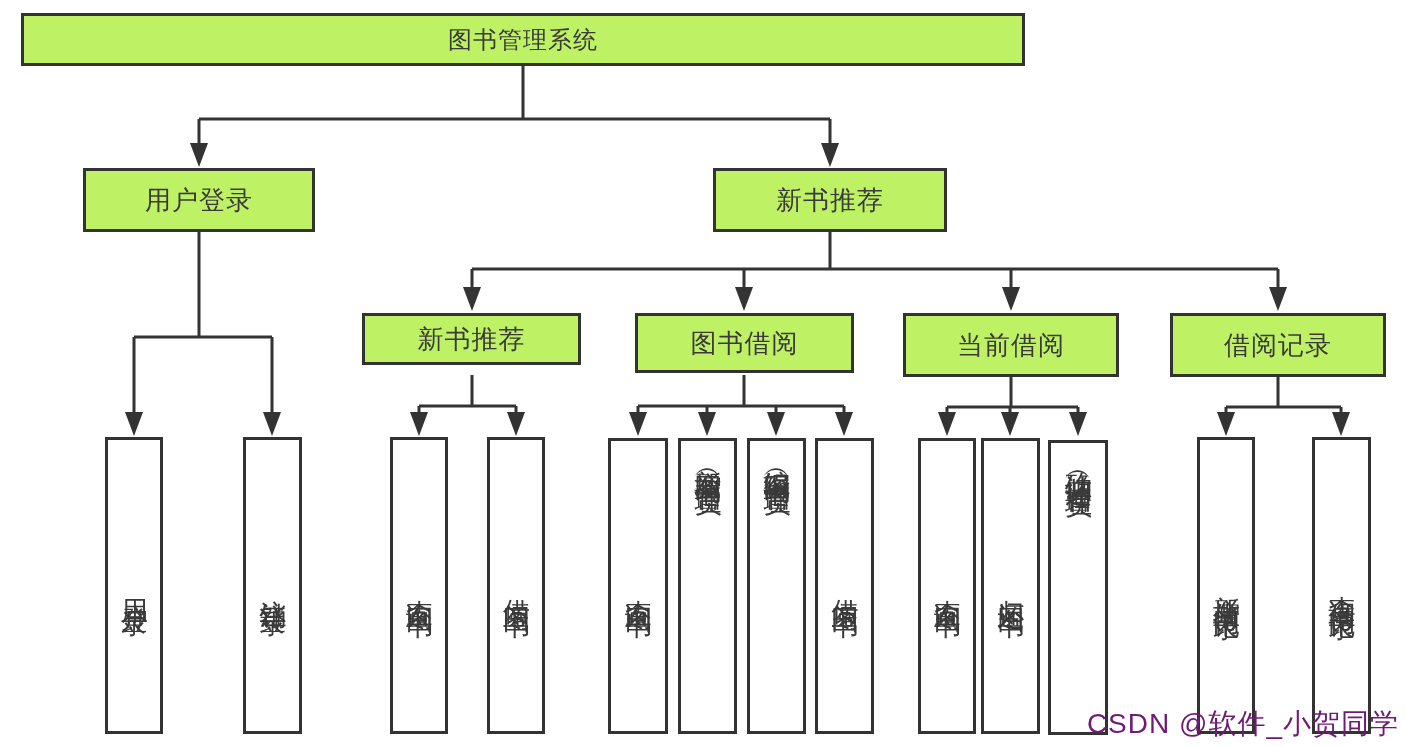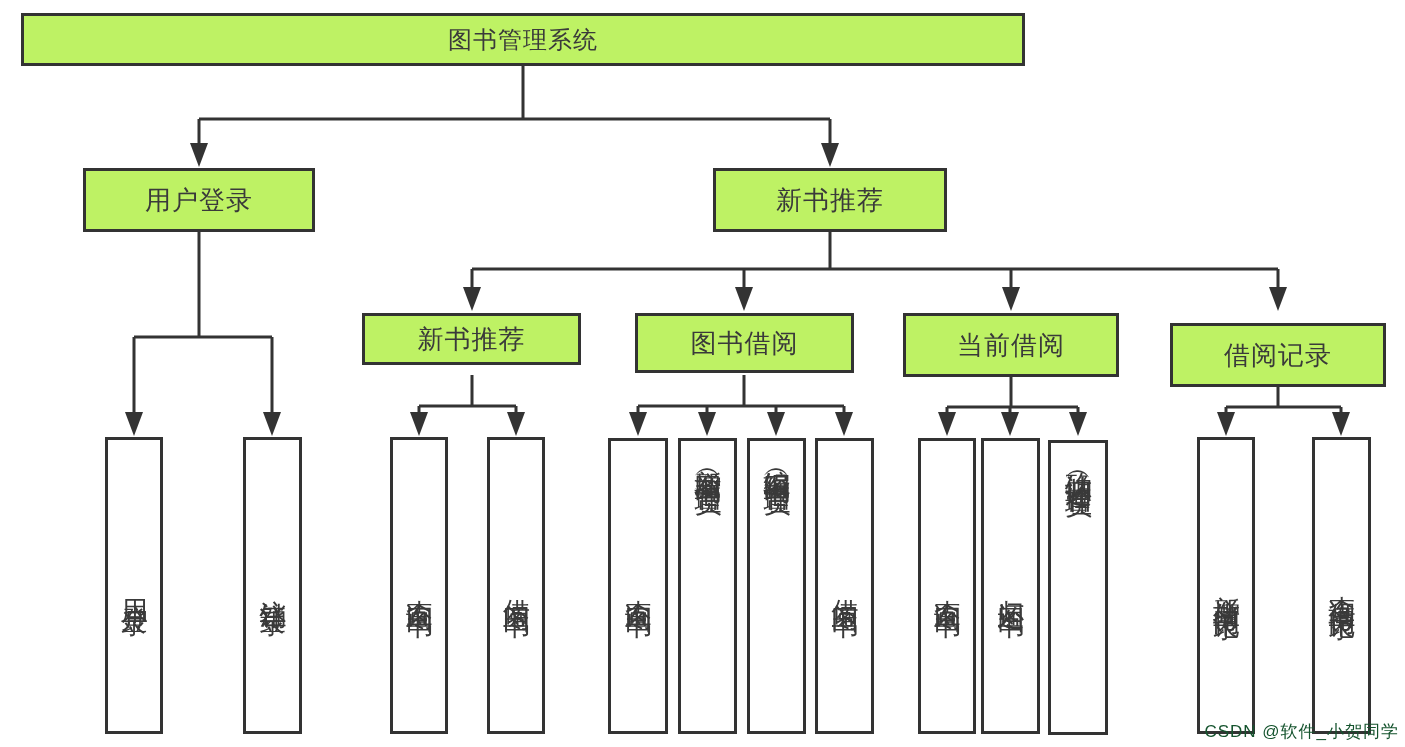--- a/index.html
+++ b/index.html
@@ -48,22 +48,22 @@
     letter-spacing: 4px;
     line-height: 1;
     white-space: nowrap;
   }
   .leaf.align-top { align-items: flex-start; }
   .leaf.align-top span { padding-top: 7px; letter-spacing: 3px; }
   #watermark {
     position: absolute;
     right: 6px;
     bottom: 4px;
-    font-size: 17px;
-    color: #14532d;
+    font-size: 28px;
+    color: #701a75;
     letter-spacing: 1px;
     z-index: 5;
     white-space: nowrap;
   }
 </style>
 </head>
 <body>
 
 <div id="canvas">
 
@@ -135,21 +135,21 @@
   </svg>
 
   <div class="node root" style="left:21px; top:13px; width:1004px; height:53px;">图书管理系统</div>
 
   <div class="node h" style="left:83px; top:168px; width:232px; height:64px;">用户登录</div>
   <div class="node h" style="left:713px; top:168px; width:234px; height:64px;">新书推荐</div>
 
   <div class="node h" style="left:362px; top:313px; width:219px; height:52px;">新书推荐</div>
   <div class="node h" style="left:635px; top:313px; width:219px; height:60px;">图书借阅</div>
   <div class="node h" style="left:903px; top:313px; width:216px; height:64px;">当前借阅</div>
-  <div class="node h" style="left:1170px; top:313px; width:216px; height:64px;margin-top:10px;">借阅记录</div>
+  <div class="node h" style="left:1170px; top:313px; width:216px; height:64px;">借阅记录</div>
 
   <div class="leaf" style="left:105px; top:437px; width:58px; height:297px;">
     <span>用户登录</span>
   </div>
   <div class="leaf" style="left:243px; top:437px; width:59px; height:297px;">
     <span>注销登录</span>
   </div>
 
   <div class="leaf" style="left:390px; top:437px; width:58px; height:297px;">
     <span>查询图书</span>

